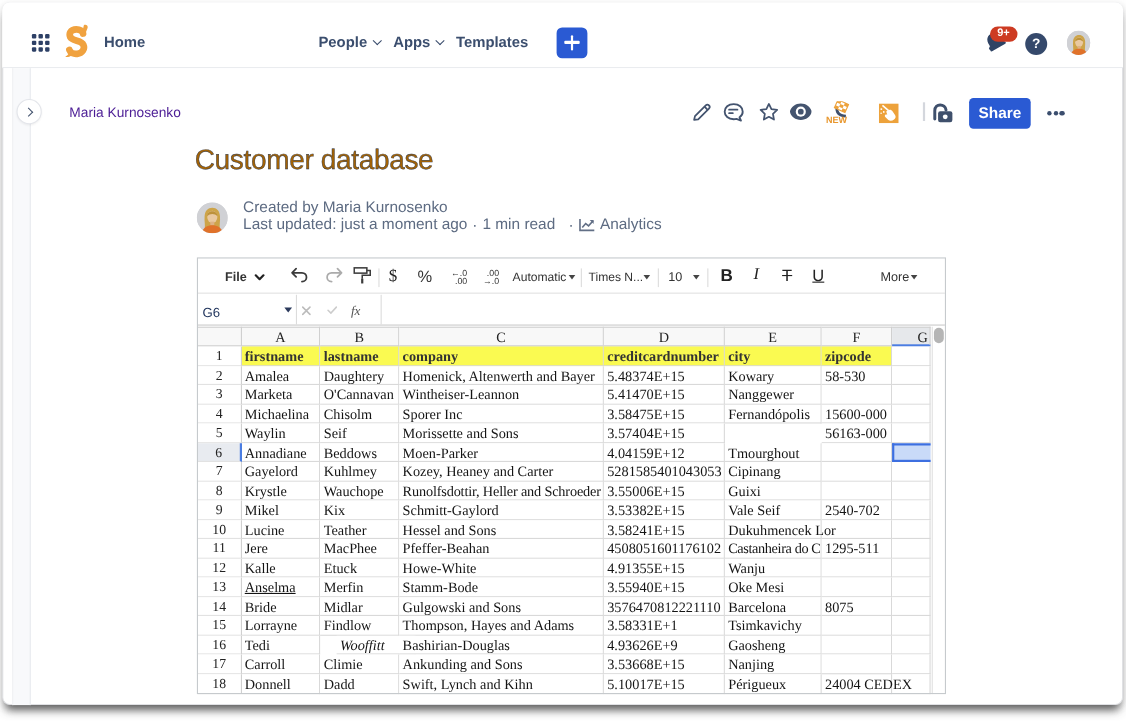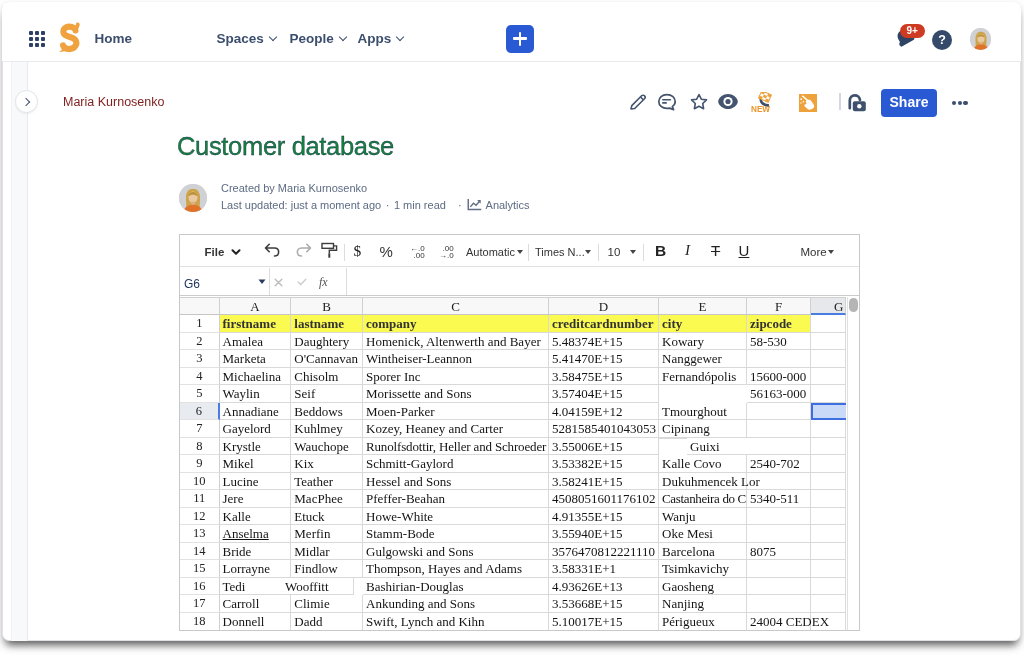--- a/index.html
+++ b/index.html
@@ -14,29 +14,29 @@
 .plusbtn { position:absolute; left:504px; top:22.5px; width:28px; height:28px; border-radius:5px; background:#2a5ad3; }
 .plusbtn:before { content:""; position:absolute; left:7px; top:12.9px; width:14px; height:2.2px; background:#fff; border-radius:1px; }
 .plusbtn:after { content:""; position:absolute; left:12.9px; top:7px; width:2.2px; height:14px; background:#fff; border-radius:1px; }
 .search { position:absolute; left:706.5px; top:23.5px; width:179px; height:24px; border:1.4px solid #c6cbd4; border-radius:7px; background:#fff; color:#7e8898; font-size:13.5px; line-height:22px; }
 .search span.txt { position:absolute; left:30px; top:1px; }
 .q { position:absolute; left:930px; top:28px; width:20px; height:20px; border-radius:50%; background:#35496b; color:#fff; font-size:12.5px; font-weight:700; text-align:center; line-height:20px; }
 .badge { position:absolute; left:898px; top:22px; width:24.5px; height:13.8px; background:#cd3b22; border-radius:7px; color:#fff; font-size:10px; font-weight:700; text-align:center; line-height:13.8px; z-index:3; }
 .expand { position:absolute; left:15px; top:90px; width:23px; height:23px; background:#fff; border:1px solid #e3e5ea; border-radius:50%; box-shadow:0 1px 2px rgba(0,0,0,.06); z-index:4; }
 .expand:before { content:""; position:absolute; left:7px; top:7.5px; width:5px; height:5px; border-right:1.9px solid #44546f; border-top:1.9px solid #44546f; transform:rotate(45deg); }
 .rail { position:absolute; left:11px; top:62px; height:579px; width:17px; background:#f8f9fb; border-left:1px solid #f0f1f3; border-right:1px solid #e8eaee; }
-.crumb { position:absolute; left:63px; top:94.5px; font-size:12.5px; color:#7f1d1d; }
+.crumb { position:absolute; left:63px; top:94.5px; font-size:12.5px; color:#4c1d95; }
 .sharebtn { position:absolute; left:881px; top:89px; width:56px; height:27.5px; background:#2a5ad3; border-radius:4px; color:#fff; font-size:14px; font-weight:600; text-align:center; line-height:27px; }
 .dots { position:absolute; left:952px; top:100.5px; width:20px; height:5px; }
 .dots b, .dots b:before, .dots b:after { position:absolute; width:4.2px; height:4.2px; border-radius:50%; background:#3b4e6e; content:""; }
 .dots b { left:0; } .dots b:before { left:5.7px; } .dots b:after { left:11.4px; }
 .vdiv { position:absolute; left:839px; top:93px; width:1.5px; height:17px; background:#d4d7dd; }
-.title { position:absolute; left:177px; top:131.5px; font-size:25.5px; font-weight:500; color:#15803d; letter-spacing:-.33px; -webkit-text-stroke:.35px #182b4d; }
+.title { position:absolute; left:177px; top:131.5px; font-size:25.5px; font-weight:500; color:#a16207; letter-spacing:-.33px; -webkit-text-stroke:.35px #182b4d; }
 .avatar { position:absolute; border-radius:50%; overflow:hidden; background:#cfd0d4; }
-.byline { position:absolute; left:221px; top:181px; font-size:11px; color:#5d6b82; line-height:15.3px; }
+.byline { position:absolute; left:221px; top:181px; font-size:14px; color:#5d6b82; line-height:15.3px; }
 .an-icon { display:inline-block; width:15px; height:12.5px; position:relative; top:2px; margin:0 4px 0 0; }
 
 .frame { position:absolute; left:179px; top:233.5px; width:681px; height:397.5px; border:1px solid #c6cacd; z-index:6; pointer-events:none; }
 .toolbar { position:absolute; left:180px; top:234.5px; width:679px; height:32.5px; background:#fff; border-bottom:1px solid #e2e2e2; }
 .fbar { position:absolute; left:180px; top:267.5px; width:679px; height:28.5px; background:#fff; border-bottom:1px solid #cbcbcb; }
 .tb { position:absolute; font-size:11px; color:#333; }
 .tsep { position:absolute; width:1px; background:#dcdcdc; }
 .tri { position:absolute; width:0; height:0; border-left:3.6px solid transparent; border-right:3.6px solid transparent; border-top:4.6px solid #444; }
 .ch { position:absolute; background:#f8f8f8; border-right:1px solid #d0d0d0; border-bottom:1px solid #c6c6c6; border-top:1px solid #d0d0d0; font-family:"Liberation Serif",serif; font-size:13px; color:#222; text-align:center; line-height:18px; }
 .colhdr-sel { background:#e6e8eb; border-bottom:2px solid #4a7de2; }
@@ -63,23 +63,23 @@
       <b></b>
       <b></b>
       <b></b>
     </div>
   <svg class="abs" style="left:53.5px;top:18px" width="25" height="34" viewBox="0 0 25 34">
     <path d="M19.5 10.5 C18.9 6.9, 13.3 5.7, 9.9 7.5 C6.7 9.2, 6.5 13.3, 9.5 15.3 C12.7 17.5, 18.1 16.9, 19.8 20.7 C21.5 24.5, 18.7 28.5, 14.3 28.9 C10.7 29.3, 7.9 27.9, 7.1 25.5" fill="none" stroke="#f0a23f" stroke-width="6.1" stroke-linecap="round"></path>
     <path d="M7.9 23.5 C7.9 27.5, 6.3 30.3, 3.3 31.7 C6.7 32.5, 10.3 30.5, 10.9 27.5 Z" fill="#f0a23f"></path>
     <path d="M20.3 2.7 C22.4 1.7, 24.3 3.3, 23.6 5.4 L22.3 8.8 C21 9.8, 19.1 8.9, 19.2 7.4 Z" fill="#f0a23f"></path>
   </svg>
   <div class="navitem" style="left:92.5px">Home</div>
-  <div class="navitem" style="left:214.5px">Spaces<span class="chev"></span></div>
   <div class="navitem" style="left:355.5px">Apps<span class="chev"></span></div>
   <div class="navitem" style="left:287.5px">People<span class="chev"></span></div>
+  <div class="navitem" style="left:412.5px">Templates</div>
   <div class="plusbtn"></div>
   <svg class="abs" style="left:890.5px;top:27px" width="25" height="24" viewBox="0 0 25 24">
     <g transform="rotate(-30 12.5 10)">
       <path d="M12.5 0.4 C8.7 0.4, 6.2 3.3, 6.2 6.9 L6.2 10.9 L4.7 13.4 C4.4 14, 4.8 14.8, 5.6 14.8 L19.4 14.8 C20.2 14.8, 20.6 14, 20.3 13.4 L18.8 10.9 L18.8 6.9 C18.8 3.3, 16.3 0.4, 12.5 0.4 Z" fill="#2f4364"></path>
     </g>
     <circle cx="8.3" cy="14.9" r="2.1" fill="#2f4364"></circle>
   </svg>
   <div class="badge">9+</div>
   <div class="q">?</div>
   <div class="avatar" style="left:967.5px;top:26px;width:21.5px;height:21.5px">
@@ -277,46 +277,46 @@
 <div class="cell" style="left:363px;width:186px;top:420.17999999999984px;height:17.53px;">Kozey, Heaney and Carter</div>
 <div class="cell" style="left:549px;width:110px;top:420.17999999999984px;height:17.53px;">5281585401043053</div>
 <div class="cell" style="left:659px;width:88px;top:420.17999999999984px;height:17.53px;">Cipinang</div>
 <div class="cell" style="left:747px;width:64.29999999999995px;top:420.17999999999984px;height:17.53px;"></div>
 <div class="cell" style="left:811.3px;width:35.200000000000045px;top:420.17999999999984px;height:17.53px"></div>
 <div class="rn" style="left:180px;width:39.5px;top:437.7099999999998px;height:17.53px">8</div>
 <div class="cell" style="left:219.5px;width:71.80000000000001px;top:437.7099999999998px;height:17.53px;">Krystle</div>
 <div class="cell" style="left:291.3px;width:71.69999999999999px;top:437.7099999999998px;height:17.53px;">Wauchope</div>
 <div class="cell" style="left:363px;width:186px;top:437.7099999999998px;height:17.53px;letter-spacing:-.16px;">Runolfsdottir, Heller and Schroeder</div>
 <div class="cell" style="left:549px;width:110px;top:437.7099999999998px;height:17.53px;">3.55006E+15</div>
-<div class="cell" style="left:659px;width:88px;top:437.7099999999998px;height:17.53px;margin-left:28px;">Guixi</div>
+<div class="cell" style="left:659px;width:88px;top:437.7099999999998px;height:17.53px;">Guixi</div>
 <div class="cell" style="left:747px;width:64.29999999999995px;top:437.7099999999998px;height:17.53px;"></div>
 <div class="cell" style="left:811.3px;width:35.200000000000045px;top:437.7099999999998px;height:17.53px"></div>
 <div class="rn" style="left:180px;width:39.5px;top:455.2399999999998px;height:17.53px">9</div>
 <div class="cell" style="left:219.5px;width:71.80000000000001px;top:455.2399999999998px;height:17.53px;">Mikel</div>
 <div class="cell" style="left:291.3px;width:71.69999999999999px;top:455.2399999999998px;height:17.53px;">Kix</div>
 <div class="cell" style="left:363px;width:186px;top:455.2399999999998px;height:17.53px;">Schmitt-Gaylord</div>
 <div class="cell" style="left:549px;width:110px;top:455.2399999999998px;height:17.53px;">3.53382E+15</div>
-<div class="cell" style="left:659px;width:88px;top:455.2399999999998px;height:17.53px;">Kalle Covo</div>
+<div class="cell" style="left:659px;width:88px;top:455.2399999999998px;height:17.53px;">Vale Seif</div>
 <div class="cell" style="left:747px;width:64.29999999999995px;top:455.2399999999998px;height:17.53px;">2540-702</div>
 <div class="cell" style="left:811.3px;width:35.200000000000045px;top:455.2399999999998px;height:17.53px"></div>
 <div class="rn" style="left:180px;width:39.5px;top:472.76999999999975px;height:17.53px">10</div>
 <div class="cell" style="left:219.5px;width:71.80000000000001px;top:472.76999999999975px;height:17.53px;">Lucine</div>
 <div class="cell" style="left:291.3px;width:71.69999999999999px;top:472.76999999999975px;height:17.53px;">Teather</div>
 <div class="cell" style="left:363px;width:186px;top:472.76999999999975px;height:17.53px;">Hessel and Sons</div>
 <div class="cell" style="left:549px;width:110px;top:472.76999999999975px;height:17.53px;">3.58241E+15</div>
 <div class="cell spill" style="left:659px;width:88px;top:472.76999999999975px;height:17.53px;">Dukuhmencek Lor</div>
 <div class="cell" style="left:747px;width:64.29999999999995px;top:472.76999999999975px;height:17.53px;"></div>
 <div class="cell" style="left:811.3px;width:35.200000000000045px;top:472.76999999999975px;height:17.53px"></div>
 <div class="rn" style="left:180px;width:39.5px;top:490.2999999999997px;height:17.53px">11</div>
 <div class="cell" style="left:219.5px;width:71.80000000000001px;top:490.2999999999997px;height:17.53px;">Jere</div>
 <div class="cell" style="left:291.3px;width:71.69999999999999px;top:490.2999999999997px;height:17.53px;">MacPhee</div>
 <div class="cell" style="left:363px;width:186px;top:490.2999999999997px;height:17.53px;">Pfeffer-Beahan</div>
 <div class="cell" style="left:549px;width:110px;top:490.2999999999997px;height:17.53px;">4508051601176102</div>
 <div class="cell" style="left:659px;width:88px;top:490.2999999999997px;height:17.53px;letter-spacing:-.35px;">Castanheira do C</div>
-<div class="cell" style="left:747px;width:64.29999999999995px;top:490.2999999999997px;height:17.53px;">5340-511</div>
+<div class="cell" style="left:747px;width:64.29999999999995px;top:490.2999999999997px;height:17.53px;">1295-511</div>
 <div class="cell" style="left:811.3px;width:35.200000000000045px;top:490.2999999999997px;height:17.53px"></div>
 <div class="rn" style="left:180px;width:39.5px;top:507.8299999999997px;height:17.53px">12</div>
 <div class="cell" style="left:219.5px;width:71.80000000000001px;top:507.8299999999997px;height:17.53px;">Kalle</div>
 <div class="cell" style="left:291.3px;width:71.69999999999999px;top:507.8299999999997px;height:17.53px;">Etuck</div>
 <div class="cell" style="left:363px;width:186px;top:507.8299999999997px;height:17.53px;">Howe-White</div>
 <div class="cell" style="left:549px;width:110px;top:507.8299999999997px;height:17.53px;">4.91355E+15</div>
 <div class="cell" style="left:659px;width:88px;top:507.8299999999997px;height:17.53px;">Wanju</div>
 <div class="cell" style="left:747px;width:64.29999999999995px;top:507.8299999999997px;height:17.53px;"></div>
 <div class="cell" style="left:811.3px;width:35.200000000000045px;top:507.8299999999997px;height:17.53px"></div>
 <div class="rn" style="left:180px;width:39.5px;top:525.3599999999997px;height:17.53px">13</div>
@@ -338,23 +338,23 @@
 <div class="rn" style="left:180px;width:39.5px;top:560.4199999999996px;height:17.53px">15</div>
 <div class="cell" style="left:219.5px;width:71.80000000000001px;top:560.4199999999996px;height:17.53px;">Lorrayne</div>
 <div class="cell" style="left:291.3px;width:71.69999999999999px;top:560.4199999999996px;height:17.53px;">Findlow</div>
 <div class="cell" style="left:363px;width:186px;top:560.4199999999996px;height:17.53px;">Thompson, Hayes and Adams</div>
 <div class="cell" style="left:549px;width:110px;top:560.4199999999996px;height:17.53px;">3.58331E+1</div>
 <div class="cell" style="left:659px;width:88px;top:560.4199999999996px;height:17.53px;">Tsimkavichy</div>
 <div class="cell" style="left:747px;width:64.29999999999995px;top:560.4199999999996px;height:17.53px;"></div>
 <div class="cell" style="left:811.3px;width:35.200000000000045px;top:560.4199999999996px;height:17.53px"></div>
 <div class="rn" style="left:180px;width:39.5px;top:577.9499999999996px;height:17.53px">16</div>
 <div class="cell" style="left:219.5px;width:71.80000000000001px;top:577.9499999999996px;height:17.53px;">Tedi</div>
-<div class="cell" style="left:282px;width:71.69999999999999px;top:577.9499999999996px;height:17.53px;">Wooffitt</div>
+<div class="cell" style="left:306px;width:71.69999999999999px;top:577.9499999999996px;height:17.53px;font-style:italic;">Wooffitt</div>
 <div class="cell" style="left:363px;width:186px;top:577.9499999999996px;height:17.53px;">Bashirian-Douglas</div>
-<div class="cell" style="left:549px;width:110px;top:577.9499999999996px;height:17.53px;">4.93626E+13</div>
+<div class="cell" style="left:549px;width:110px;top:577.9499999999996px;height:17.53px;">4.93626E+9</div>
 <div class="cell" style="left:659px;width:88px;top:577.9499999999996px;height:17.53px;font-family:Liberation Serif, serif;">Gaosheng</div>
 <div class="cell" style="left:747px;width:64.29999999999995px;top:577.9499999999996px;height:17.53px;"></div>
 <div class="cell" style="left:811.3px;width:35.200000000000045px;top:577.9499999999996px;height:17.53px"></div>
 <div class="rn" style="left:180px;width:39.5px;top:595.4799999999996px;height:17.53px">17</div>
 <div class="cell" style="left:219.5px;width:71.80000000000001px;top:595.4799999999996px;height:17.53px;">Carroll</div>
 <div class="cell" style="left:291.3px;width:71.69999999999999px;top:595.4799999999996px;height:17.53px;">Climie</div>
 <div class="cell" style="left:363px;width:186px;top:595.4799999999996px;height:17.53px;">Ankunding and Sons</div>
 <div class="cell" style="left:549px;width:110px;top:595.4799999999996px;height:17.53px;">3.53668E+15</div>
 <div class="cell" style="left:659px;width:88px;top:595.4799999999996px;height:17.53px;">Nanjing</div>
 <div class="cell" style="left:747px;width:64.29999999999995px;top:595.4799999999996px;height:17.53px;"></div>

